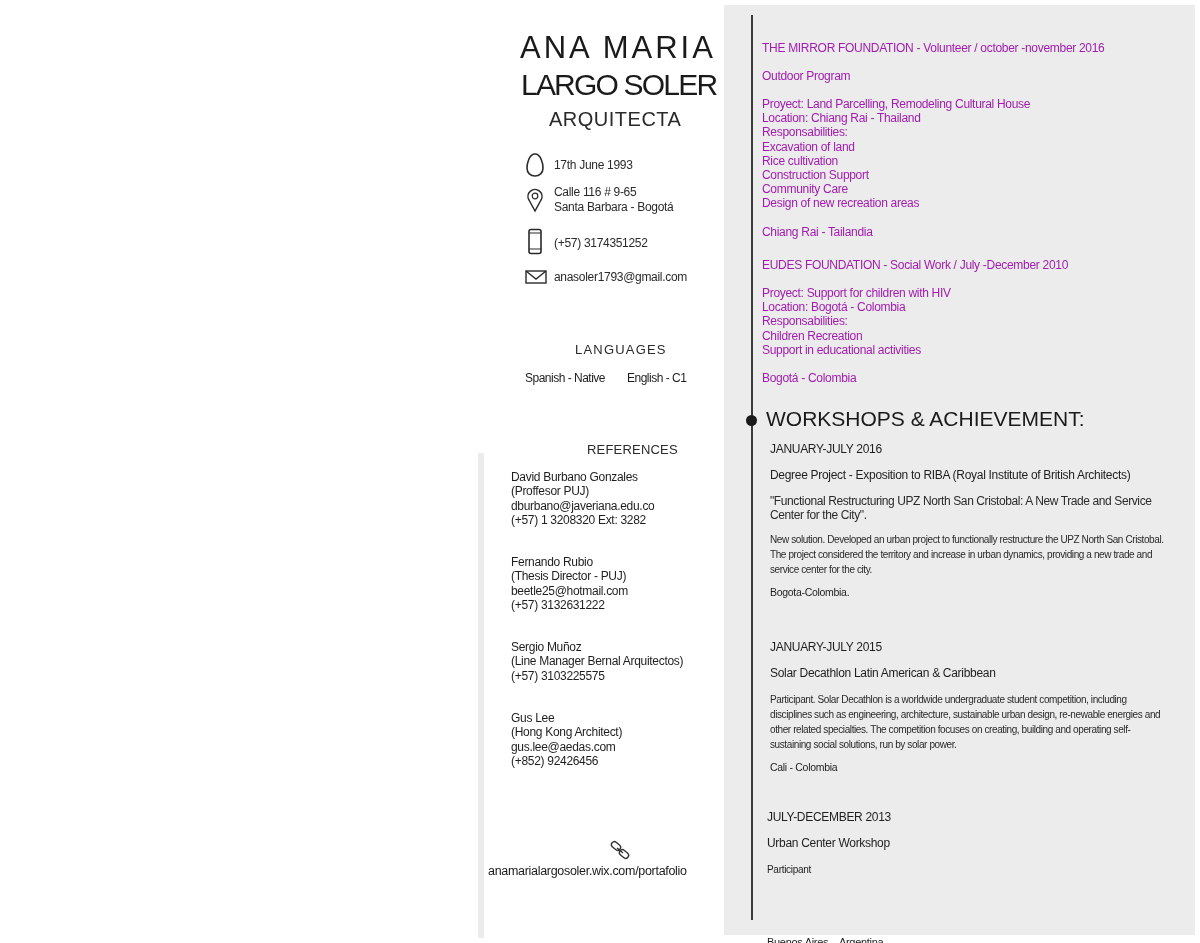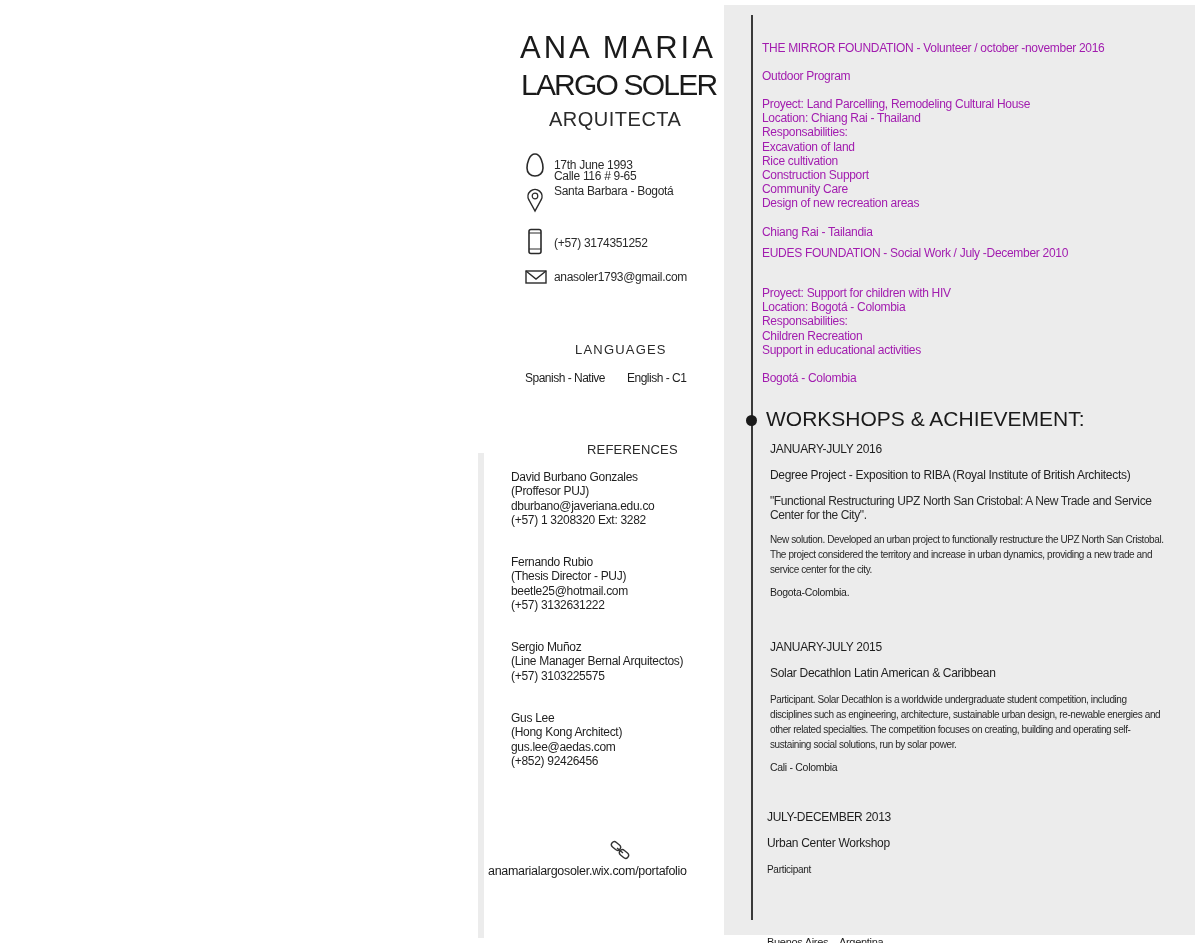--- a/index.html
+++ b/index.html
@@ -53,21 +53,21 @@
     </svg>
 </span>
 <div class="info-text" style="top:158px;">17th June 1993</div>
 
 <span class="info-icon" style="top:187px; left:526px;">
   <svg width="18" height="26" viewBox="0 0 18 26">
       <path d="M9 24 L3 13 A7 7 0 1 1 15 13 Z" fill="none" stroke="#2a2a2a" stroke-width="1.5"></path>
       <circle cx="9" cy="9" r="2.8" fill="none" stroke="#2a2a2a" stroke-width="1.2"></circle>
     </svg>
 </span>
-<div class="info-text" style="top:169px;">
+<div class="info-text" style="top:185px;">
   <div>Calle 116 # 9-65</div>
   <div>Santa Barbara - Bogotá</div>
 </div>
 
 <span class="info-icon" style="top:228px; left:527px;">
   <svg width="16" height="28" viewBox="0 0 16 28">
       <rect x="2" y="1.5" width="12" height="24" rx="2" fill="none" stroke="#2a2a2a" stroke-width="1.6"></rect>
       <line x1="2" y1="5" x2="14" y2="5" stroke="#2a2a2a" stroke-width="1"></line>
       <line x1="2" y1="21" x2="14" y2="21" stroke="#2a2a2a" stroke-width="1"></line>
     </svg>
@@ -130,21 +130,21 @@
   <div>Location: Chiang Rai - Thailand</div>
   <div>Responsabilities:</div>
   <div>Excavation of land</div>
   <div>Rice cultivation</div>
   <div>Construction Support</div>
   <div>Community Care</div>
   <div>Design of new recreation areas</div>
 </div>
 <div class="r-text" style="top:225px;">Chiang Rai - Tailandia</div>
 
-<div class="r-text" style="top:246px;text-align:center;">EUDES FOUNDATION  - Social Work / July -December 2010</div>
+<div class="r-text" style="top:258px;text-align:center;">EUDES FOUNDATION  - Social Work / July -December 2010</div>
 <div class="r-text" style="top:286px;">
   <div>Proyect: Support for children with HIV</div>
   <div>Location: Bogotá - Colombia</div>
   <div>Responsabilities:</div>
   <div>Children Recreation</div>
   <div>Support in educational activities</div>
 </div>
 <div class="r-text" style="top:371px;">Bogotá - Colombia</div>
 
 <div class="ws-title">WORKSHOPS &amp; ACHIEVEMENT:</div>

